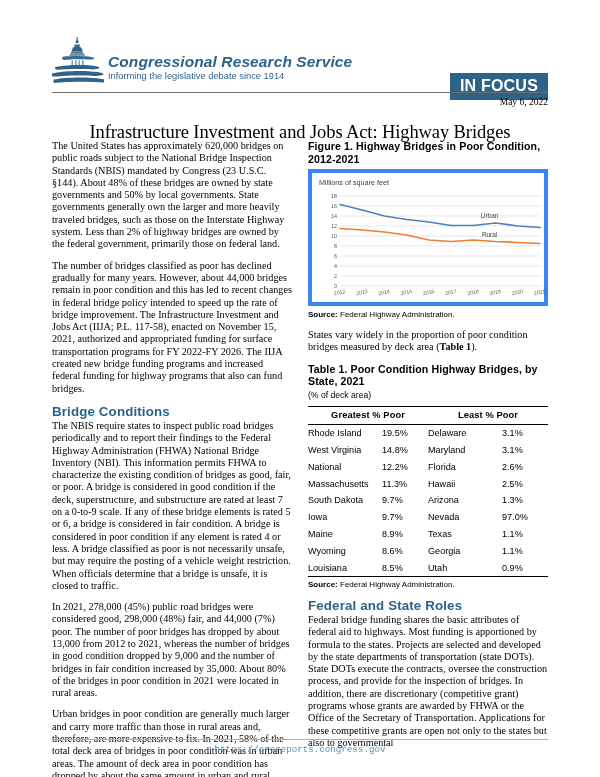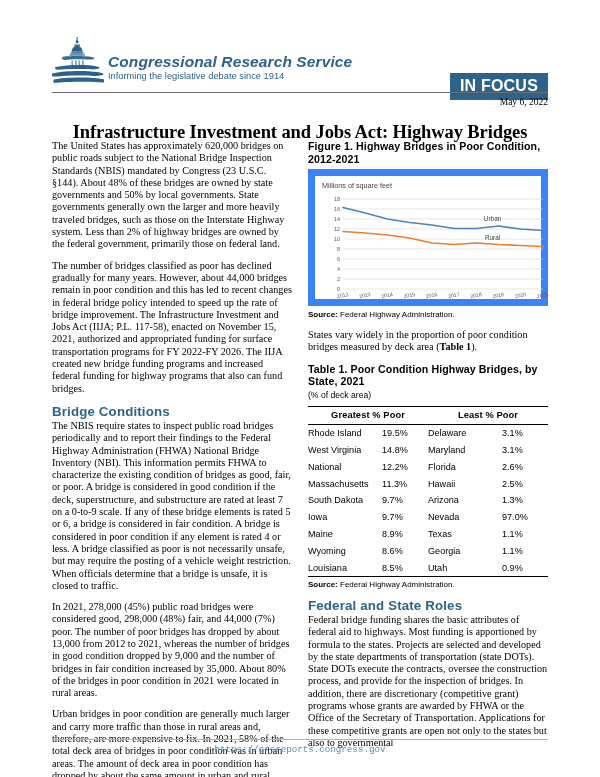--- a/index.html
+++ b/index.html
@@ -63,21 +63,21 @@
   #date {
     position: absolute; right: 52px; top: 97px;
     font-family: "Liberation Serif", serif;
     font-size: 9.5px; color: #000;
   }
   #doc-title {
     position: absolute; left: 52px; top: 110px;
     width: 496px;
     text-align: center;
     font-family: "Liberation Serif", serif;
-    font-weight: bold;
+    font-weight: normal;
     font-size: 18.5px;
     color: #000;
     letter-spacing: -0.1px;
   }
 
   
   #col-left {
     position: absolute; left: 52px; top: 140px;
     width: 240px;
   }
@@ -108,21 +108,21 @@
   .fig-title {
     font-family: "Liberation Sans", sans-serif;
     font-weight: bold;
     font-size: 10.6px;
     color: #000;
     line-height: 12.6px;
     margin: 0 0 4px 0;
     letter-spacing: 0.1px;
   }
   .fig-box {
-    border: 7px solid #3b82f6;
+    border: 4px solid #3b82f6;
     width: 240px;
     height: 137px;
     position: relative;
     background: #fff;
   }
   .fig-ylabel {
     position: absolute;
     left: 7px; top: 5px;
     font-family: "Liberation Sans", sans-serif;
     font-size: 7.2px;

